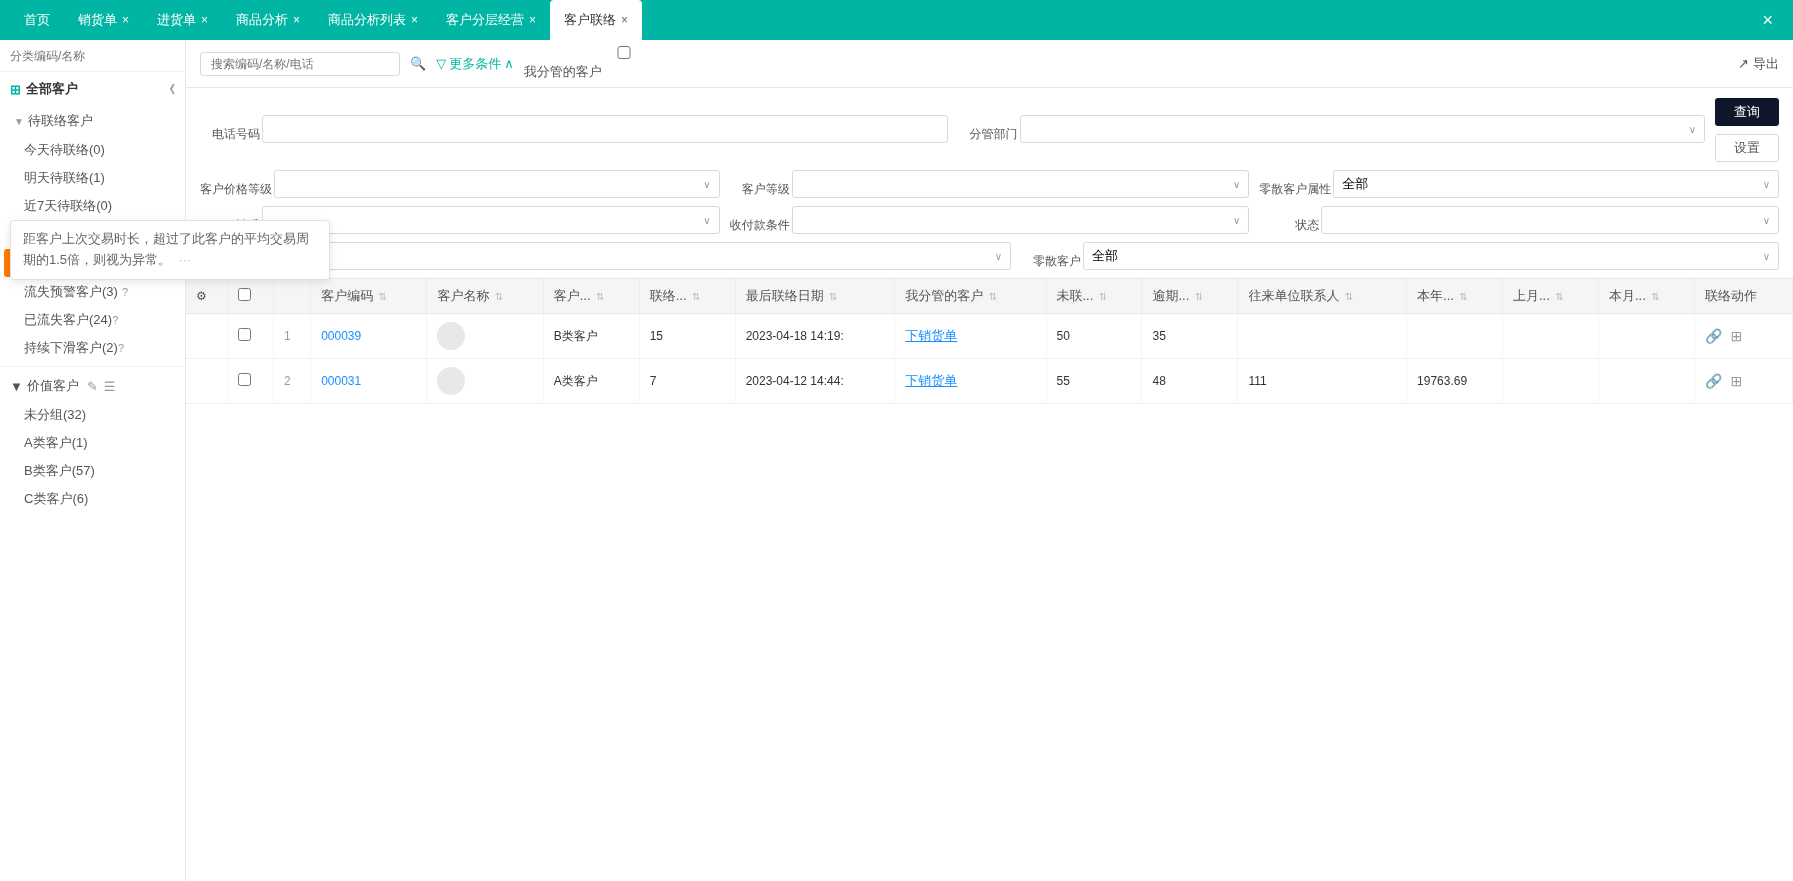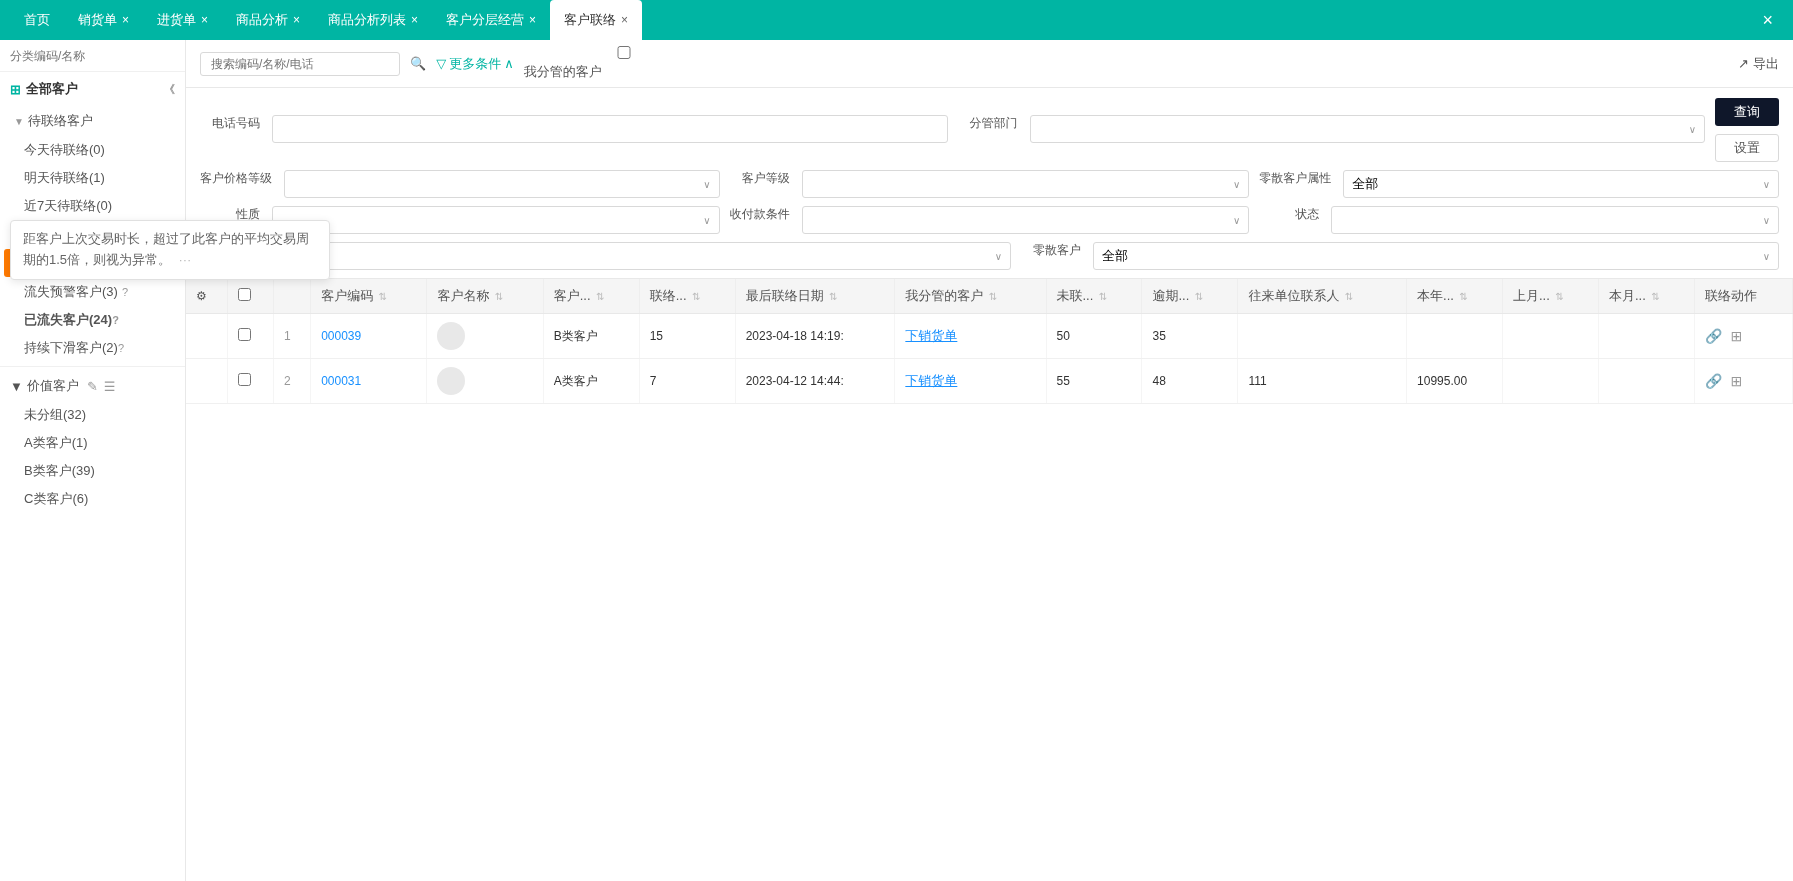--- a/index.html
+++ b/index.html
@@ -130,21 +130,21 @@
     
     .advanced-filter {
       background: #fff; border-bottom: 1px solid #e8e8e8;
       padding: 8px 14px;
     }
     .filter-row {
       display: flex; align-items: center; gap: 10px; margin-bottom: 8px;
     }
     .filter-row:last-child { margin-bottom: 0; }
     .filter-cell {
-      display: flex; align-items: flex-start; gap: 12px;
+      display: flex; align-items: flex-end; gap: 2px;
       flex: 1;
     }
     .filter-label {
       color: #555; font-size: 12px; white-space: nowrap; min-width: 60px; text-align: right;
     }
     .filter-select {
       flex: 1; border: 1px solid #d9d9d9; border-radius: 3px;
       padding: 4px 8px; font-size: 12px; background: #fff;
       display: flex; align-items: center; justify-content: space-between;
       cursor: pointer; min-height: 28px;
@@ -302,21 +302,21 @@
 
     <div class="sidebar-item active" style="display:flex;align-items:center;gap:4px;">
       <span>回购异常客户(2)</span>
       <span style="color:#fff;font-size:11px;">?</span>
     </div>
 
     <div class="sidebar-item" style="display:flex;align-items:center;gap:4px;">
       <span>流失预警客户(3)</span>
       <span style="color:#999;font-size:11px;">?</span>
     </div>
-    <div class="sidebar-item" style="display:flex;align-items:center;gap:0;font-weight:bold;">
+    <div class="sidebar-item" style="display:flex;align-items:center;gap:0;">
       <span>已流失客户(24)</span>
       <span style="color:#999;font-size:11px;">?</span>
     </div>
     <div class="sidebar-item" style="display:flex;align-items:center;">
       <span>持续下滑客户(2)</span>
       <span style="color:#999;font-size:11px;">?</span>
     </div>
 
     <div class="sidebar-divider"></div>
 
@@ -326,21 +326,21 @@
       <span style="margin-left:4px;color:#999;">✎</span>
       <span style="margin-left:2px;color:#999;">☰</span>
     </div>
     <div class="sidebar-item">
       <span>未分组(32)</span>
     </div>
     <div class="sidebar-item">
       <span>A类客户(1)</span>
     </div>
     <div class="sidebar-item">
-      <span>B类客户(39)</span>
+      <span>B类客户(57)</span>
     </div>
     <div class="sidebar-item">
       <span>C类客户(6)</span>
     </div>
 
     <div class="tooltip-box">
       <span>距客户上次交易时长，超过了此客户的平均交易周期的1.5倍，则视为异常。</span>
       <span style="margin-left:4px;color:#bbb;">···</span>
     </div>
   </div>
@@ -554,21 +554,21 @@
             </td>
             <td>A类客户</td>
             <td>7</td>
             <td>2023-04-12 14:44:</td>
             <td>
               <span class="link-text">下销货单</span>
             </td>
             <td>55</td>
             <td>48</td>
             <td>111</td>
-            <td>10995.00</td>
+            <td>19763.69</td>
             <td></td>
             <td></td>
             <td>
               <div class="action-icons">
                 <span class="action-icon">🔗</span>
                 <span class="action-icon">⊞</span>
               </div>
             </td>
           </tr>
         </tbody>

